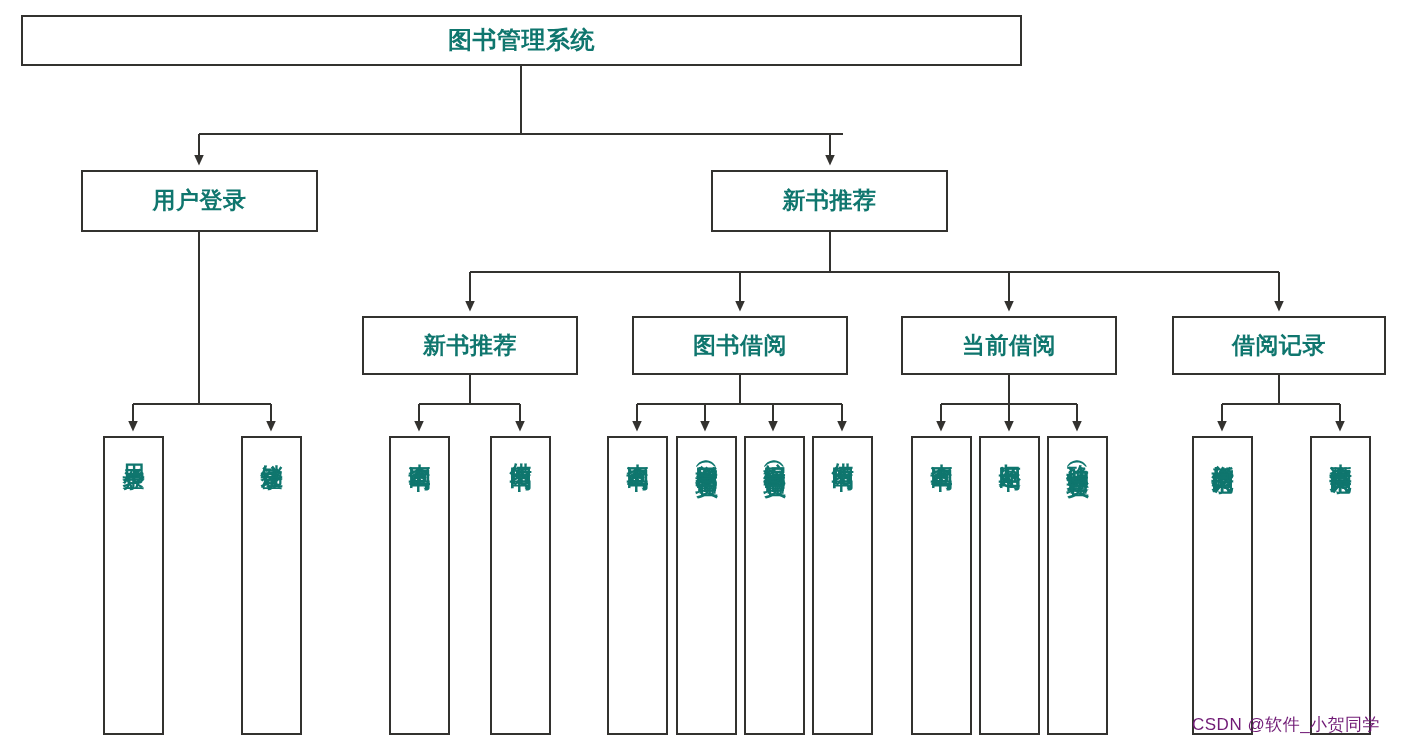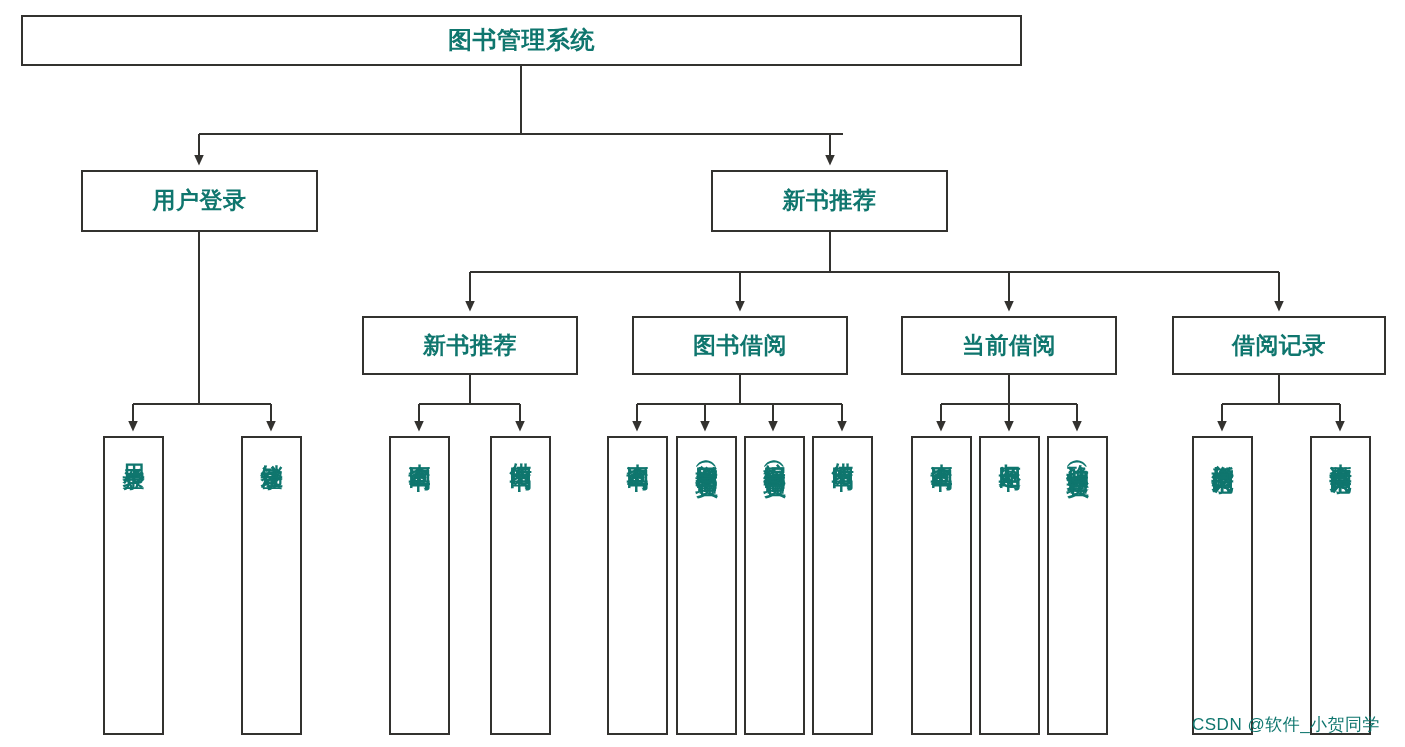--- a/index.html
+++ b/index.html
@@ -64,21 +64,21 @@
     font-size: 22px;
     line-height: 1.02;
     letter-spacing: 2px;
     white-space: nowrap;
   }
   #watermark {
     position: absolute;
     left: 1192px;
     top: 713px;
     font-size: 17px;
-    color: #0f766e;
+    color: #701a75;
     white-space: nowrap;
     z-index: 3;
     letter-spacing: 0.5px;
   }
 </style>
 </head>
 <body>
 
 <div id="diagram-root">
 

